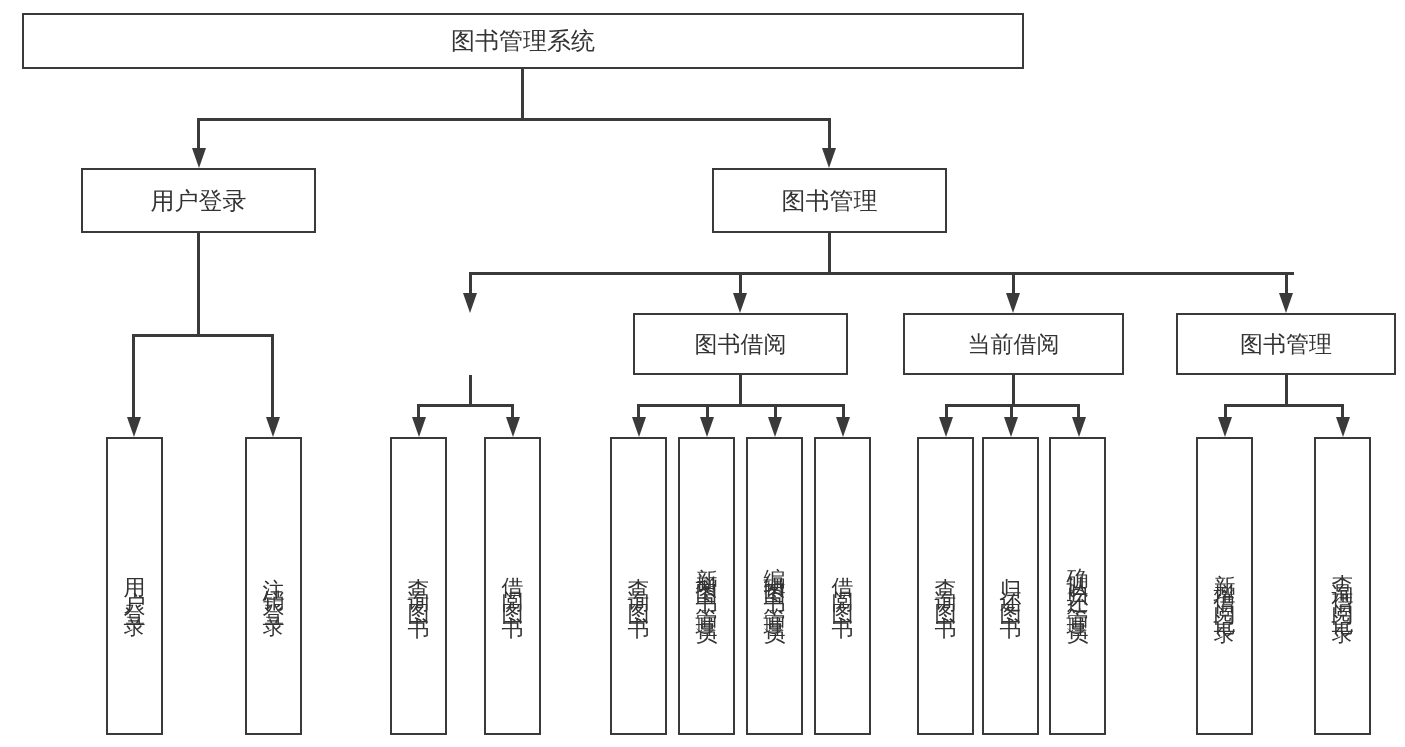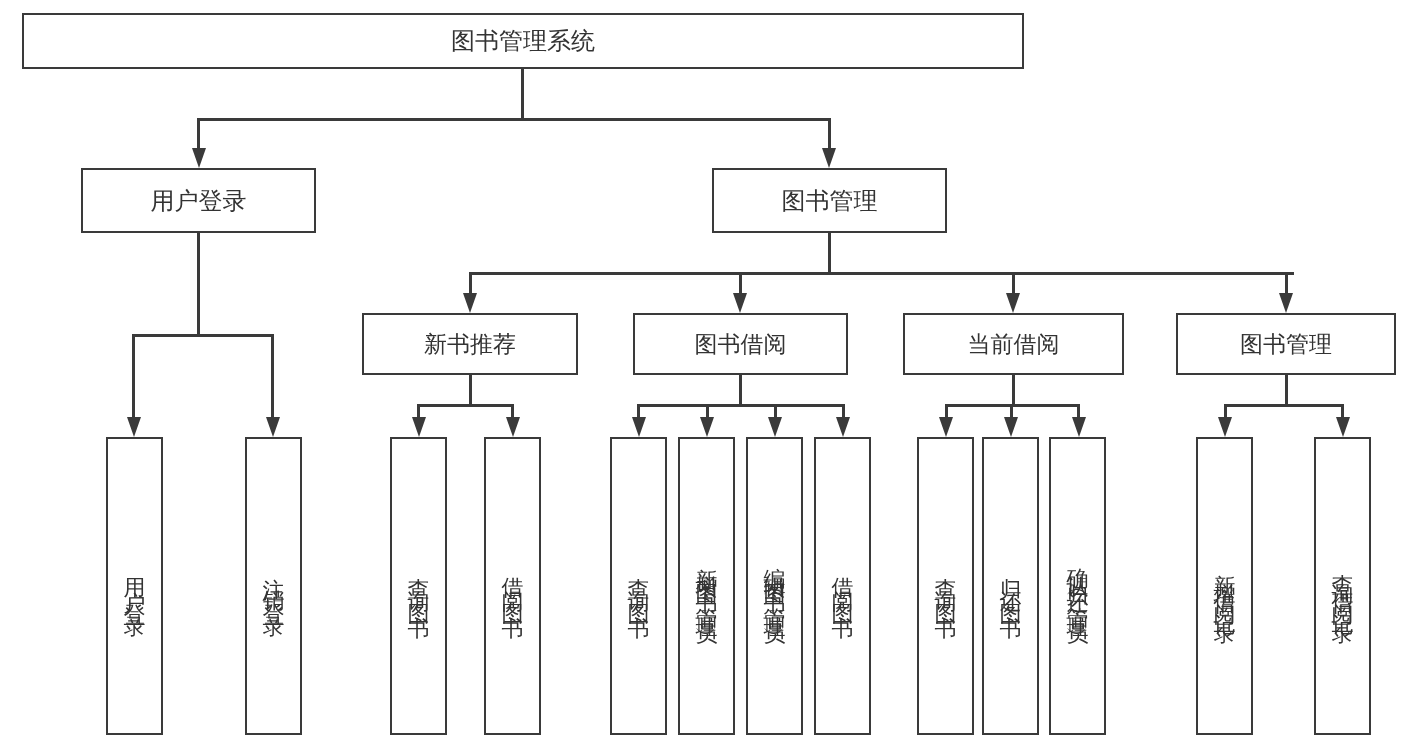--- a/index.html
+++ b/index.html
@@ -41,23 +41,20 @@
     <span>图书管理系统</span>
   </div>
 
   <div class="box l2" style="left:81px;">
     <span>用户登录</span>
   </div>
   <div class="box l2" style="left:712px;">
     <span>图书管理</span>
   </div>
 
-  <div class="box l3" style="left:362px;width:216px;">
-    <span>新书推荐</span>
-  </div>
   <div class="box l3" style="left:903px;width:221px;">
     <span>当前借阅</span>
   </div>
   <div class="box l3" style="left:633px;width:215px;">
     <span>图书借阅</span>
   </div>
   <div class="box l3" style="left:1176px;width:220px;">
     <span>图书管理</span>
   </div>
 

